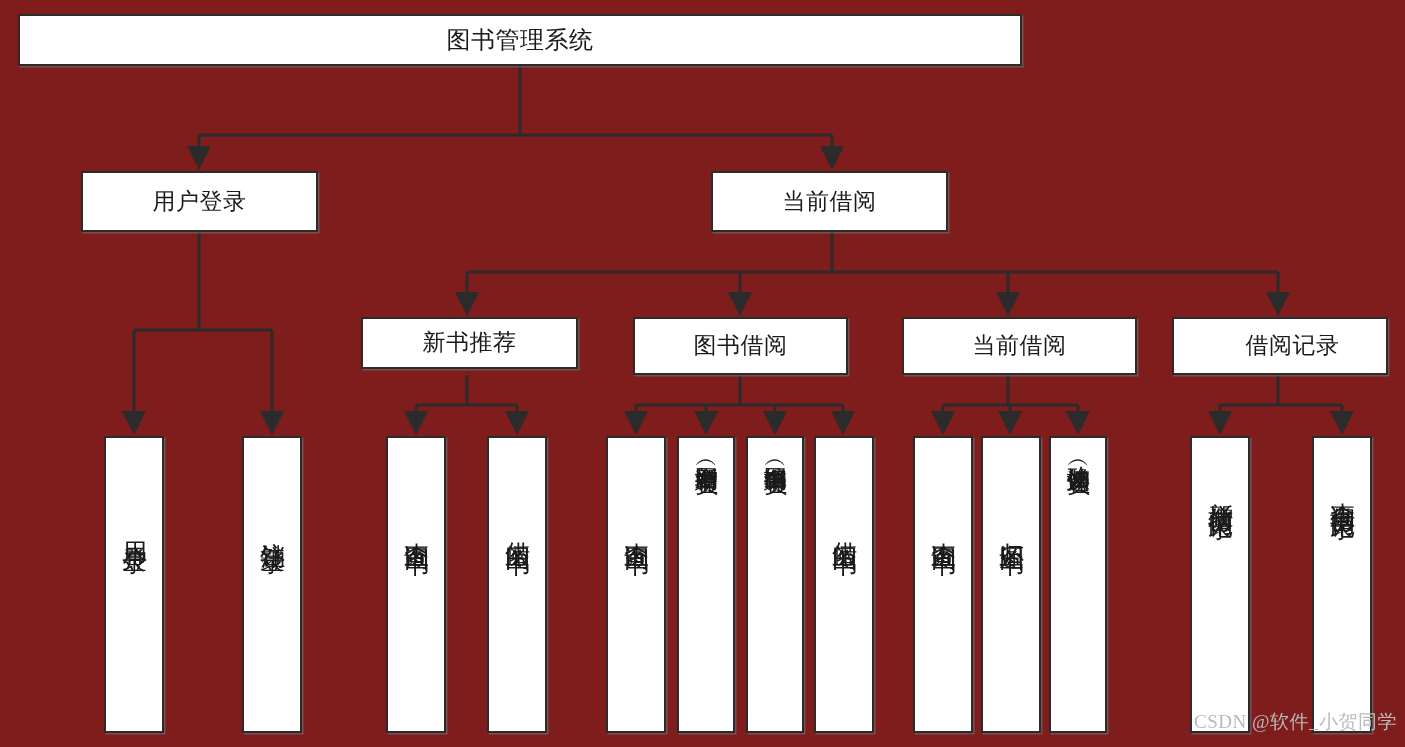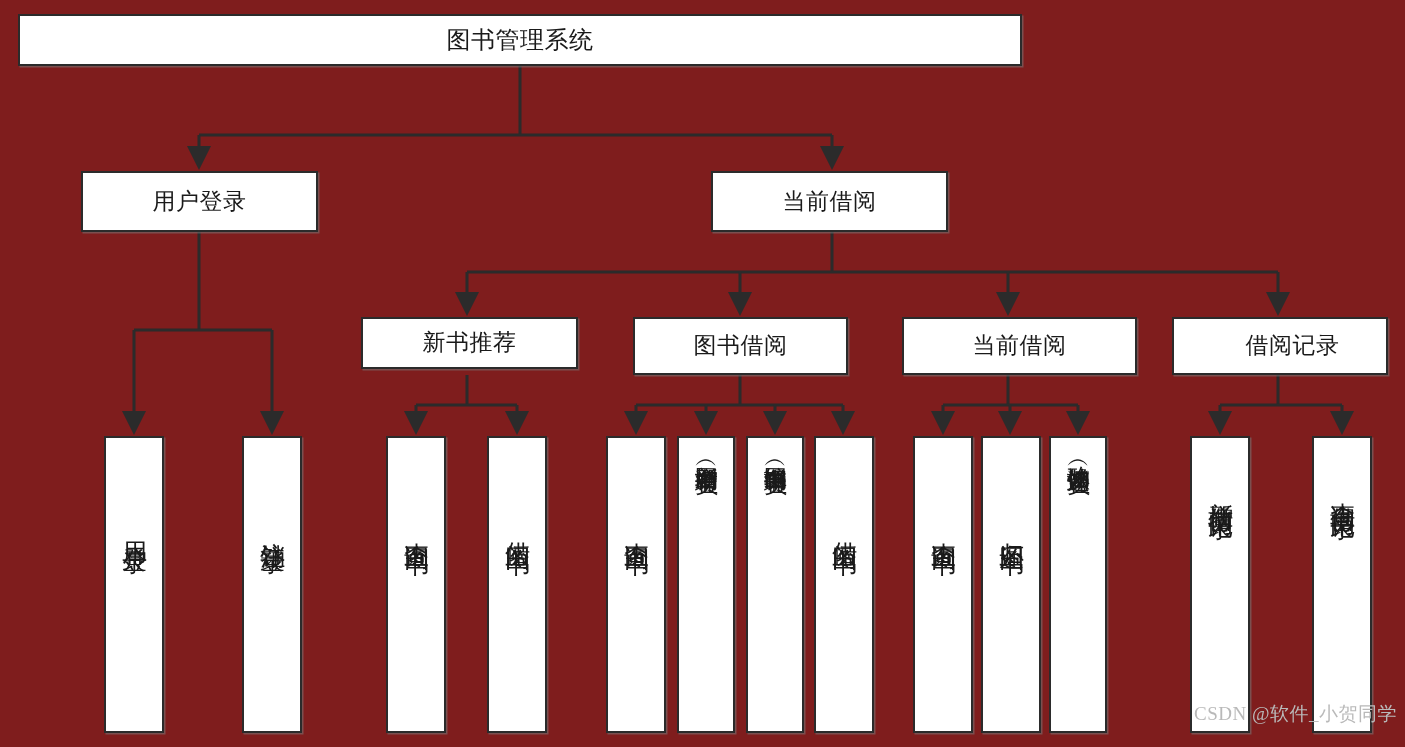--- a/index.html
+++ b/index.html
@@ -68,21 +68,21 @@
     letter-spacing: 3px;
     white-space: nowrap;
   }
   .node.v.compact .node-label {
     font-size: 23px;
     letter-spacing: 1px;
   }
   #watermark {
     position: absolute;
     right: 8px;
-    bottom: 20px;
+    bottom: 12px;
     font-size: 19px;
     color: #b9b9b9;
     letter-spacing: 0.5px;
     white-space: nowrap;
     user-select: none;
   }
 </style>
 </head>
 <body>
 

